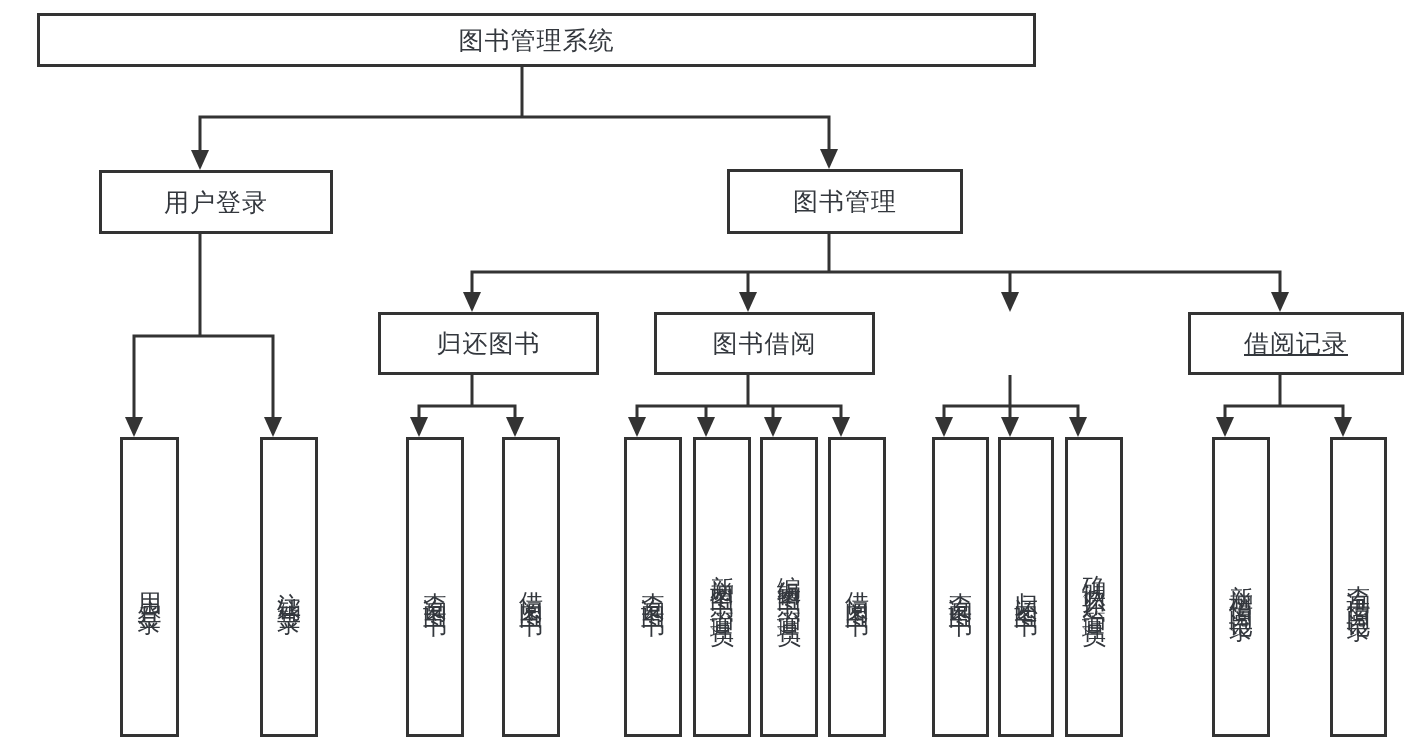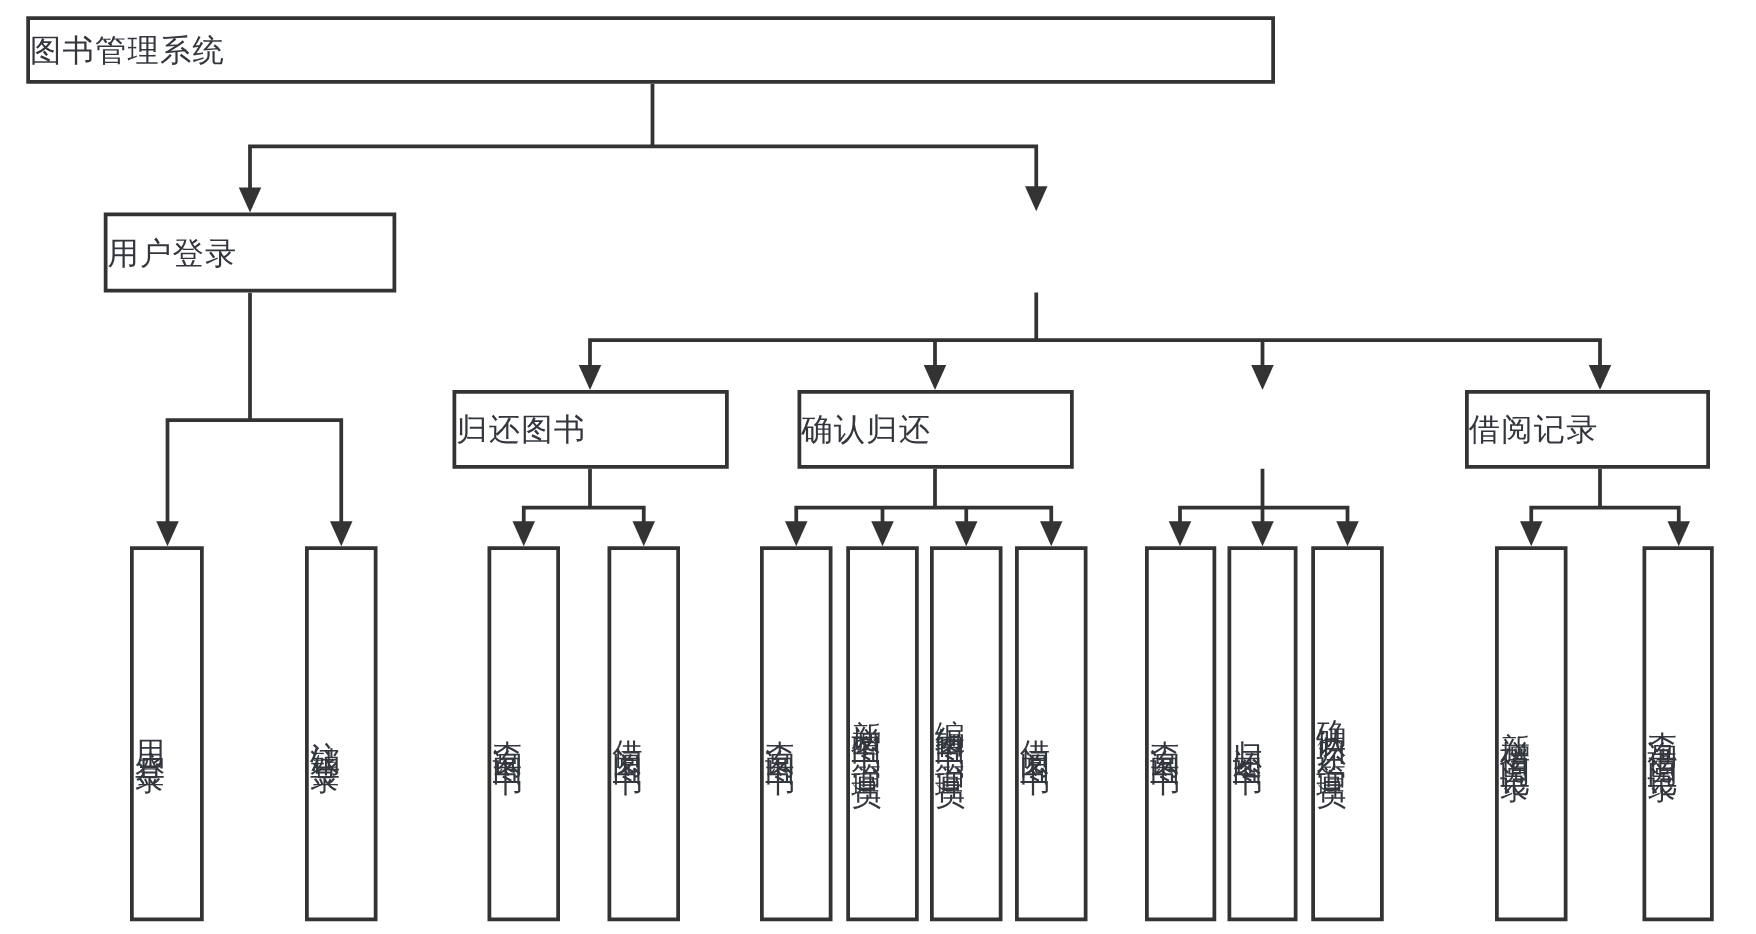--- a/index.html
+++ b/index.html
@@ -30,22 +30,23 @@
     stroke-width: 3;
     fill: none;
   }
   svg.wires polygon.arrow { fill: var(--line); }
   .box {
     position: absolute;
     border: 3px solid var(--line);
     background: var(--boxbg);
     display: flex;
     align-items: center;
-    justify-content: flex-start;
+    justify-content: center;
     color: var(--text);
+    margin-left: 16px;
   }
   .hbox span {
     font-size: 25px;
     letter-spacing: 1px;
     white-space: nowrap;
     color: var(--text);
   }
   .vbox span {
     writing-mode: vertical-lr;
     text-orientation: mixed;
@@ -119,28 +120,31 @@
     <polygon class="arrow" points="1334,417 1352,417 1343,437"></polygon>
   </svg>
 
   <div class="box hbox" style="left:21px;top:13px;width:999px;height:54px;">
     <span>图书管理系统</span>
   </div>
 
   <div class="box hbox" style="left:83px;top:170px;width:234px;height:64px;">
     <span>用户登录</span>
   </div>
+  <div class="box hbox" style="left:711px;top:169px;width:236px;height:65px;">
+    <span>图书管理</span>
+  </div>
 
   <div class="box hbox" style="left:362px;top:312px;width:221px;height:63px;">
     <span>归还图书</span>
   </div>
   <div class="box hbox" style="left:638px;top:312px;width:221px;height:63px;">
-    <span>确认归还</span>
+    <span>图书借阅</span>
   </div>
-  <div class="box hbox" style="left:1172px;top:312px;width:196px;height:63px;">
+  <div class="box hbox" style="left:1172px;top:312px;width:216px;height:63px;text-decoration:underline;">
     <span>借阅记录</span>
   </div>
 
   <div class="box vbox" style="left:104px;top:437px;width:59px;height:300px;">
     <span>用户登录</span>
   </div>
   <div class="box vbox" style="left:244px;top:437px;width:58px;height:300px;">
     <span>注销登录</span>
   </div>
 

